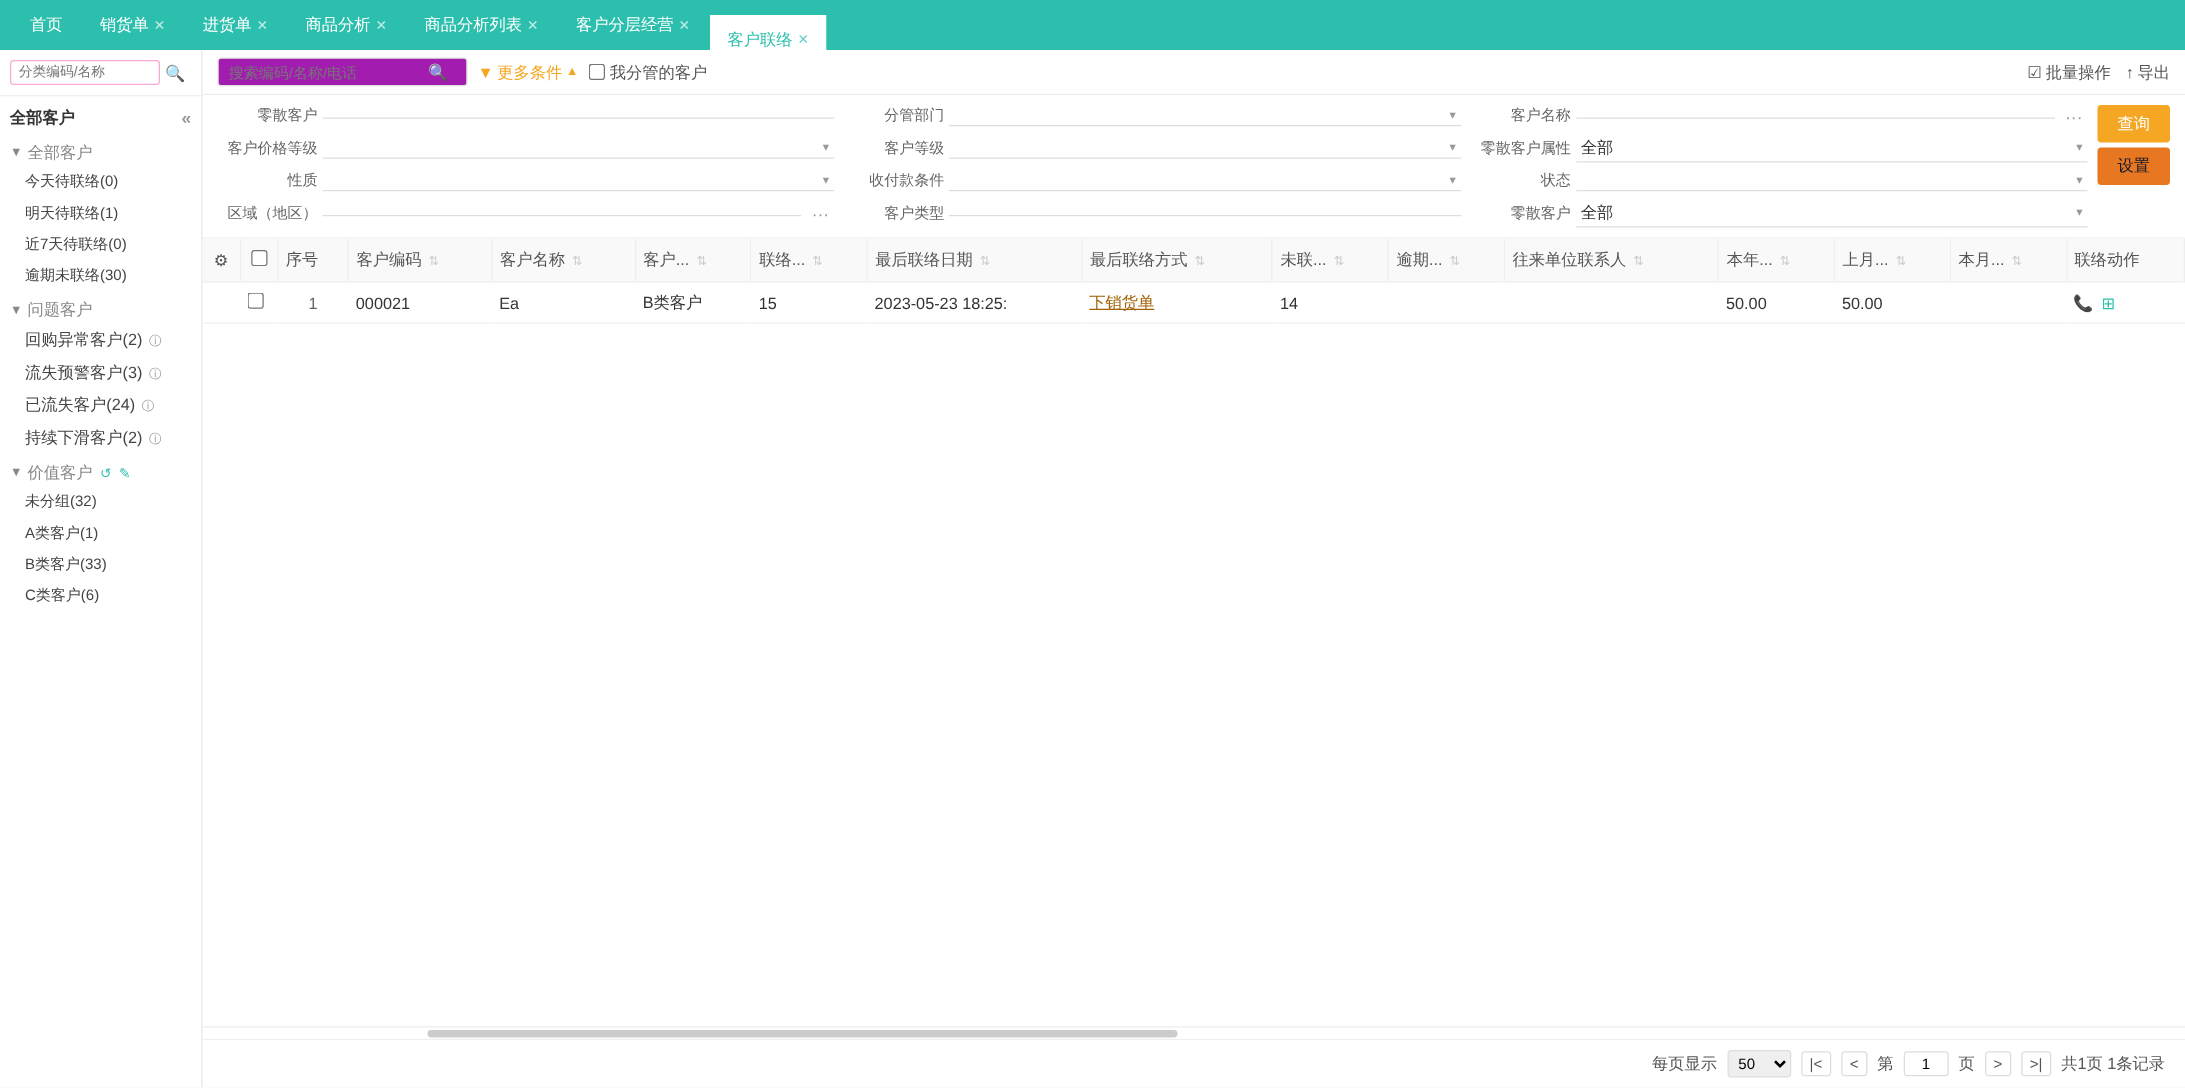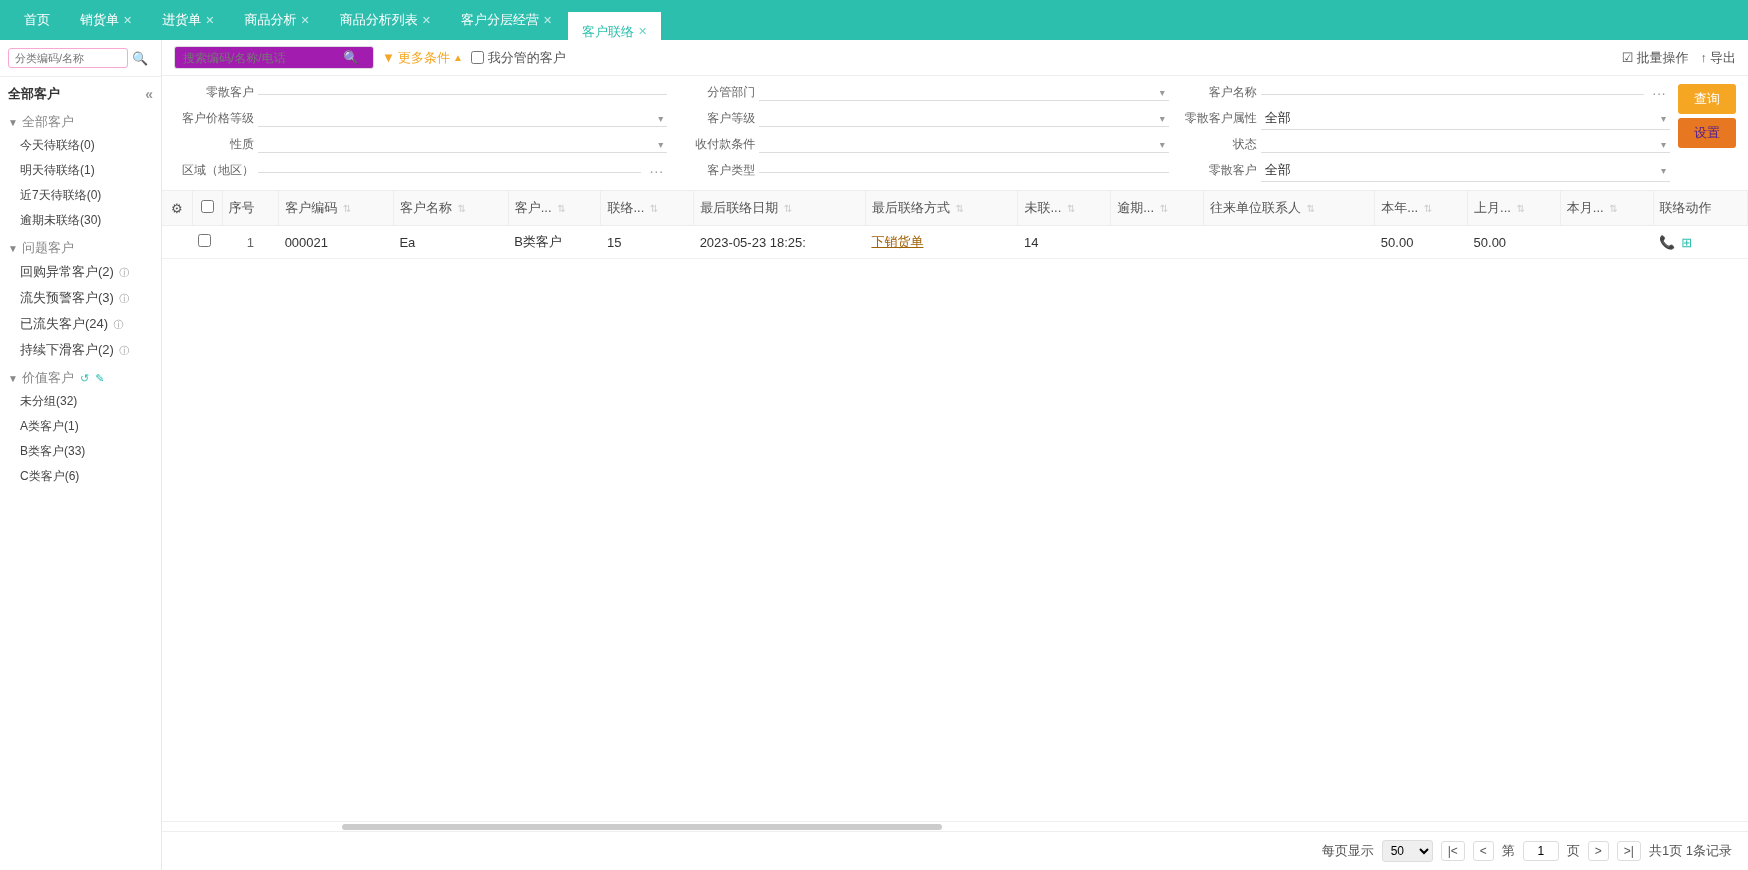--- a/index.html
+++ b/index.html
@@ -203,21 +203,21 @@
       background: #f5a623;
       color: #fff;
       border: none;
       border-radius: 3px;
       padding: 6px 16px;
       cursor: pointer;
       font-size: 13px;
     }
     .settings-btn {
       background: #e87722;
-      color: #4c1d95;
+      color: #0f172a;
       border: none;
       border-radius: 3px;
       padding: 6px 16px;
       cursor: pointer;
       font-size: 13px;
       margin-top: 4px;
     }
     .filter-actions {
       display: flex;
       flex-direction: column;

